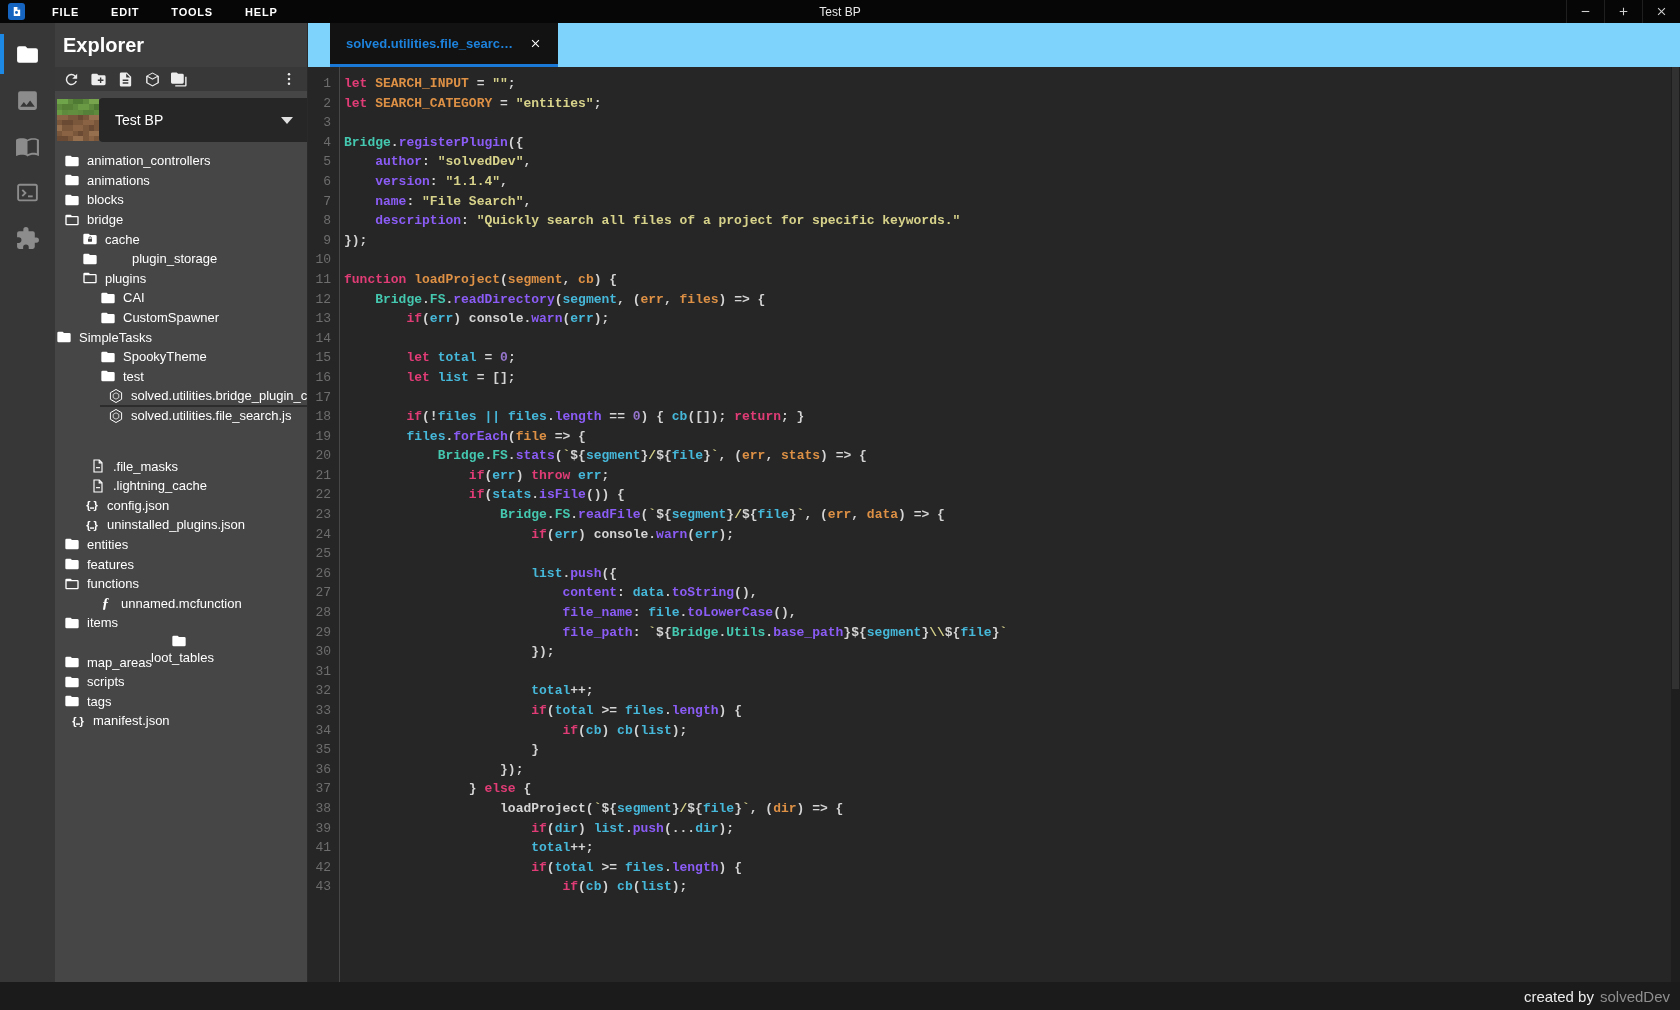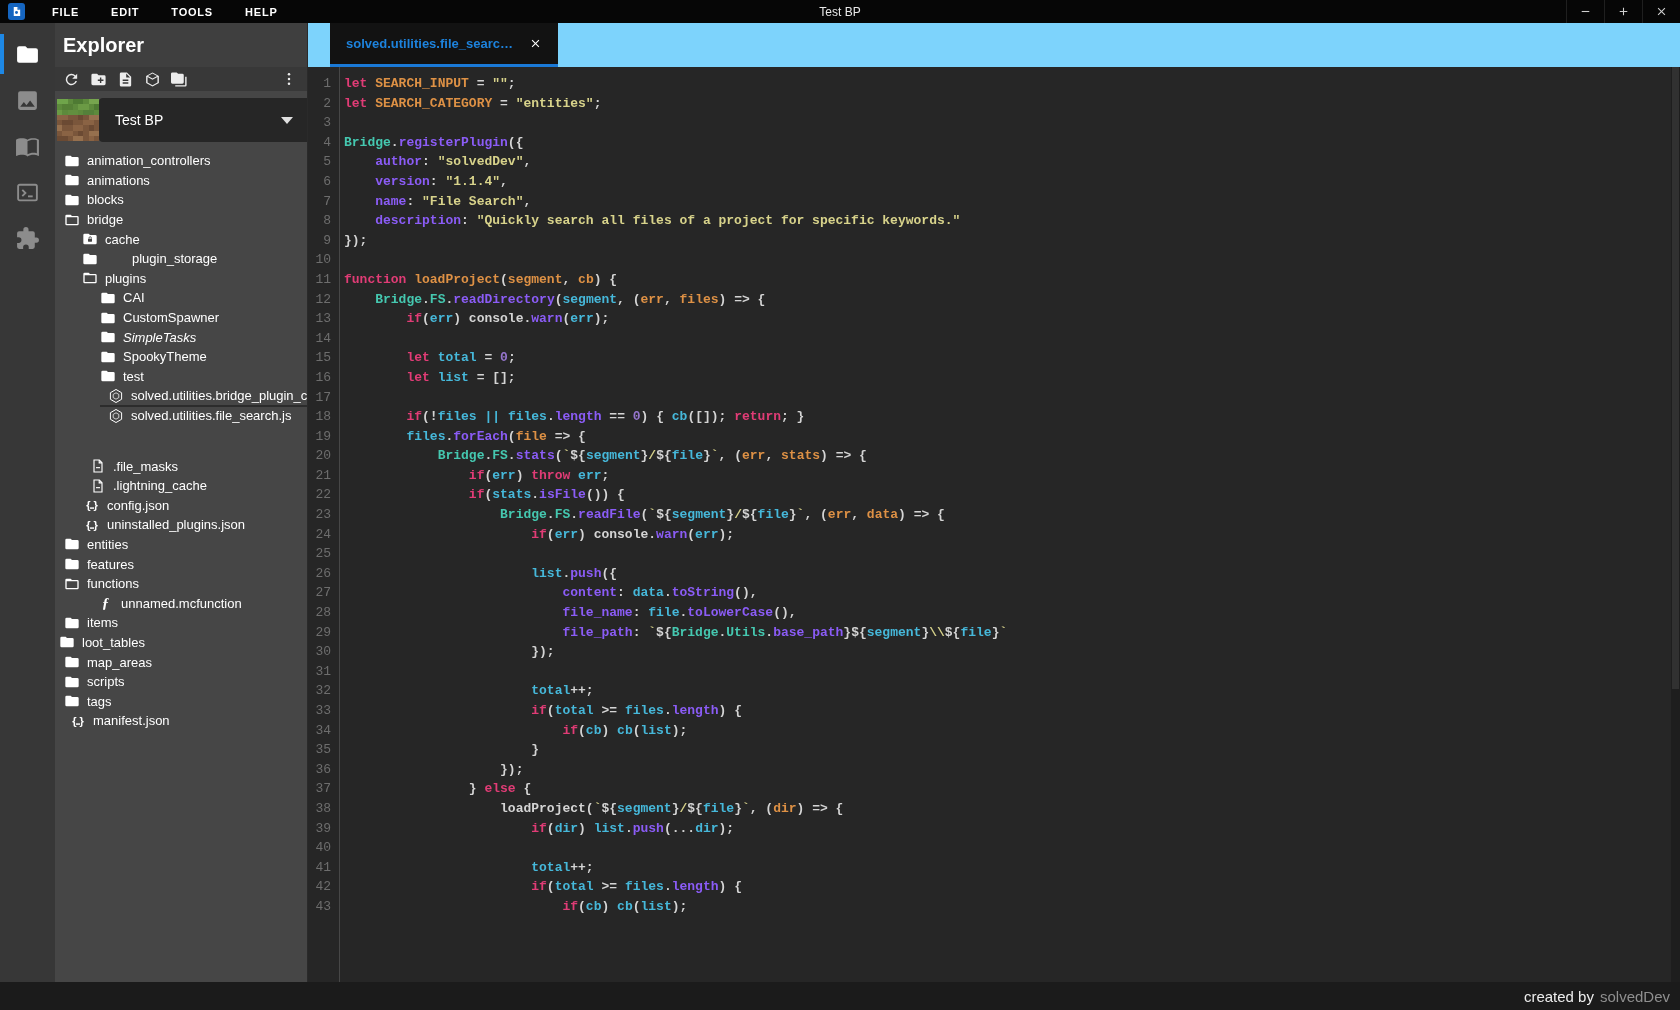--- a/index.html
+++ b/index.html
@@ -316,21 +316,21 @@
           <span>CAI</span>
         </div>
         <div class="trow" style="padding-left: 44px;">
           <span class="ticon">
             <svg viewBox="0 0 24 24">
               <path fill="currentColor" d="M10 4H4a2 2 0 0 0-2 2v12a2 2 0 0 0 2 2h16a2 2 0 0 0 2-2V8a2 2 0 0 0-2-2h-8l-2-2z"></path>
             </svg>
           </span>
           <span>CustomSpawner</span>
         </div>
-        <div class="trow" style="padding-left: 44px; font-style: italic;">
+        <div class="trow" style="">
           <span class="ticon">
             <svg viewBox="0 0 24 24">
               <path fill="currentColor" d="M10 4H4a2 2 0 0 0-2 2v12a2 2 0 0 0 2 2h16a2 2 0 0 0 2-2V8a2 2 0 0 0-2-2h-8l-2-2z"></path>
             </svg>
           </span>
           <span>SimpleTasks</span>
         </div>
         <div class="trow" style="padding-left: 44px;">
           <span class="ticon">
             <svg viewBox="0 0 24 24">
@@ -436,21 +436,21 @@
           <span>unnamed.mcfunction</span>
         </div>
         <div class="trow" style="padding-left: 8px;">
           <span class="ticon">
             <svg viewBox="0 0 24 24">
               <path fill="currentColor" d="M10 4H4a2 2 0 0 0-2 2v12a2 2 0 0 0 2 2h16a2 2 0 0 0 2-2V8a2 2 0 0 0-2-2h-8l-2-2z"></path>
             </svg>
           </span>
           <span>items</span>
         </div>
-        <div class="trow" style="padding-left: 3px;">
+        <div class="trow" style="padding-left: 3px; flex-direction: column;">
           <span class="ticon">
             <svg viewBox="0 0 24 24">
               <path fill="currentColor" d="M10 4H4a2 2 0 0 0-2 2v12a2 2 0 0 0 2 2h16a2 2 0 0 0 2-2V8a2 2 0 0 0-2-2h-8l-2-2z"></path>
             </svg>
           </span>
           <span>loot_tables</span>
         </div>
         <div class="trow" style="padding-left: 8px;">
           <span class="ticon">
             <svg viewBox="0 0 24 24">
@@ -528,21 +528,20 @@
         <div class="cline"><span class="lnum">30</span><span class="lcode"><span class="tk p">                        });</span></span></div>
         <div class="cline"><span class="lnum">31</span><span class="lcode"></span></div>
         <div class="cline"><span class="lnum">32</span><span class="lcode"><span class="tk p">                        </span><span class="tk v">total</span><span class="tk p">++;</span></span></div>
         <div class="cline"><span class="lnum">33</span><span class="lcode"><span class="tk p">                        </span><span class="tk k">if</span><span class="tk p">(</span><span class="tk v">total</span><span class="tk p"> &gt;= </span><span class="tk v">files</span><span class="tk p">.</span><span class="tk m">length</span><span class="tk p">) {</span></span></div>
         <div class="cline"><span class="lnum">34</span><span class="lcode"><span class="tk p">                            </span><span class="tk k">if</span><span class="tk p">(</span><span class="tk v">cb</span><span class="tk p">) </span><span class="tk v">cb</span><span class="tk p">(</span><span class="tk v">list</span><span class="tk p">);</span></span></div>
         <div class="cline"><span class="lnum">35</span><span class="lcode"><span class="tk p">                        }</span></span></div>
         <div class="cline"><span class="lnum">36</span><span class="lcode"><span class="tk p">                    });</span></span></div>
         <div class="cline"><span class="lnum">37</span><span class="lcode"><span class="tk p">                } </span><span class="tk k">else</span><span class="tk p"> {</span></span></div>
         <div class="cline"><span class="lnum">38</span><span class="lcode"><span class="tk p">                    loadProject(</span><span class="tk s">`</span><span class="tk p">${</span><span class="tk v">segment</span><span class="tk p">}</span><span class="tk s">/</span><span class="tk p">${</span><span class="tk v">file</span><span class="tk p">}</span><span class="tk s">`</span><span class="tk p">, (</span><span class="tk n">dir</span><span class="tk p">) =&gt; {</span></span></div>
         <div class="cline"><span class="lnum">39</span><span class="lcode"><span class="tk p">                        </span><span class="tk k">if</span><span class="tk p">(</span><span class="tk v">dir</span><span class="tk p">) </span><span class="tk v">list</span><span class="tk p">.</span><span class="tk m">push</span><span class="tk p">(...</span><span class="tk v">dir</span><span class="tk p">);</span></span></div>
-        <div class="cline"><span class="lnum">40</span><span class="lcode"></span></div>
         <div class="cline"><span class="lnum">41</span><span class="lcode"><span class="tk p">                        </span><span class="tk v">total</span><span class="tk p">++;</span></span></div>
         <div class="cline"><span class="lnum">42</span><span class="lcode"><span class="tk p">                        </span><span class="tk k">if</span><span class="tk p">(</span><span class="tk v">total</span><span class="tk p"> &gt;= </span><span class="tk v">files</span><span class="tk p">.</span><span class="tk m">length</span><span class="tk p">) {</span></span></div>
         <div class="cline"><span class="lnum">43</span><span class="lcode"><span class="tk p">                            </span><span class="tk k">if</span><span class="tk p">(</span><span class="tk v">cb</span><span class="tk p">) </span><span class="tk v">cb</span><span class="tk p">(</span><span class="tk v">list</span><span class="tk p">);</span></span></div>
       </div>
     <div class="vscroll">
         <div class="vthumb"></div>
       </div>
   </div>
 </div>
 

